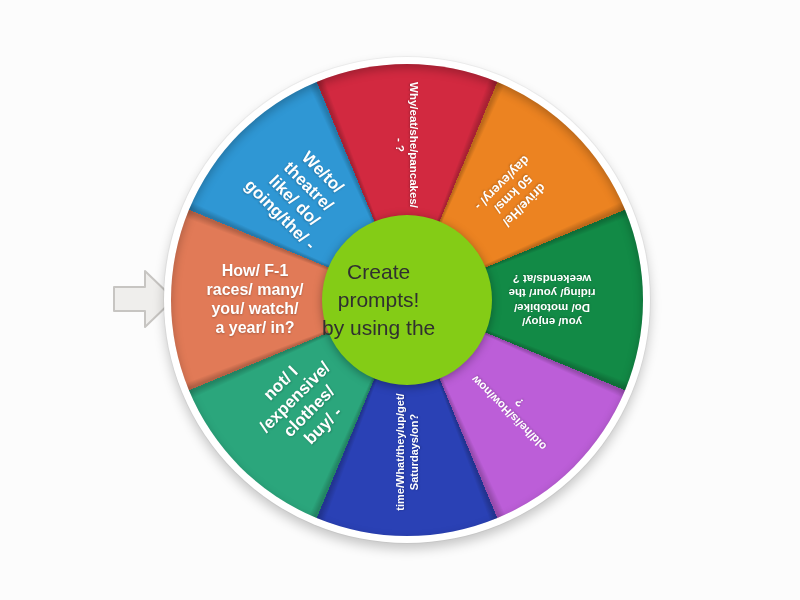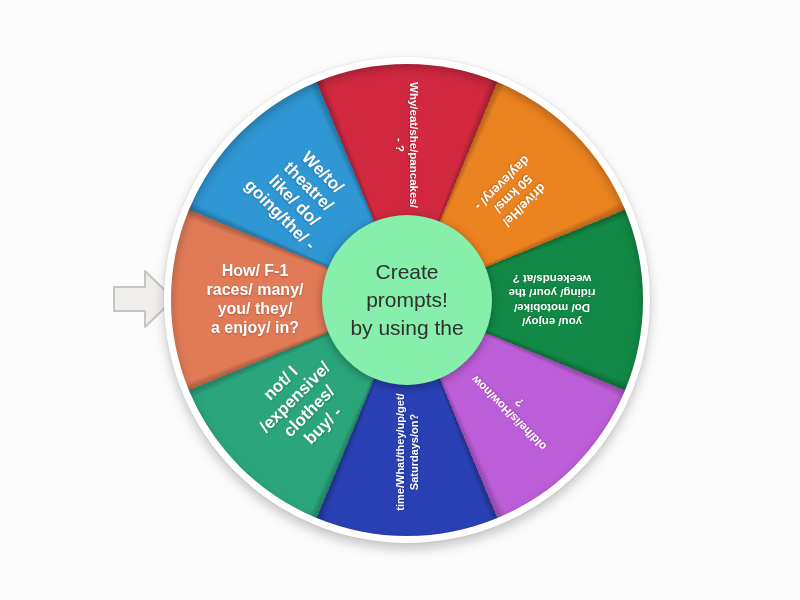--- a/index.html
+++ b/index.html
@@ -42,23 +42,23 @@
   .l3 { transform:translate(-50%,-50%) rotate(135deg) translateY(-152px) rotate(90deg); font-size:11.5px; line-height:1.3; }
   .l4 { transform:translate(-50%,-50%) rotate(180deg) translateY(-152px) rotate(90deg); font-size:11px;   line-height:1.3; }
   .l5 { transform:translate(-50%,-50%) rotate(225deg) translateY(-148px) rotate(90deg); font-size:17px;   line-height:1.18; }
   .l6 { transform:translate(-50%,-50%) rotate(270deg) translateY(-152px) rotate(90deg); font-size:16px;   line-height:1.18; }
   .l7 { transform:translate(-50%,-50%) rotate(315deg) translateY(-150px) rotate(90deg); font-size:17px;   line-height:1.18; }
 
   
   .hub {
     position:absolute; left:50%; top:50%; width:170px; height:170px;
     transform:translate(-50%,-50%);
-    background:#86efac; border-radius:50%;
+    background:#84cc16; border-radius:50%;
     box-shadow: 0 2px 10px rgba(0,0,0,0.35);
-    display:flex; align-items:center; justify-content:center;
+    display:flex; align-items:center; 
   }
   .hub-text { font-size:21px; line-height:28px; color:#303030; text-align:center; }
 </style>
 </head>
 <body>
 
 <div class="stage">
 
   <svg class="pointer" viewBox="0 0 64 66" xmlns="http://www.w3.org/2000/svg" aria-hidden="true">
     <path d="M2 21 H33 V5 L62 33 L33 61 V45 H2 Z" fill="#efeeec" stroke="#c7c5c2" stroke-width="2" stroke-linejoin="round"></path>
@@ -99,22 +99,22 @@
     <div class="seg-label l5">
       <span class="ln">not/ I</span>
       <span class="ln">/expensive/</span>
       <span class="ln">clothes/</span>
       <span class="ln">buy/ -</span>
     </div>
 
     <div class="seg-label l6">
       <span class="ln">How/ F-1</span>
       <span class="ln">races/ many/</span>
-      <span class="ln">you/ they/</span>
-      <span class="ln">a enjoy/ in?</span>
+      <span class="ln">you/ watch/</span>
+      <span class="ln">a year/ in?</span>
     </div>
 
     <div class="seg-label l7">
       <span class="ln">We/to/</span>
       <span class="ln">theatre/</span>
       <span class="ln">like/ do/</span>
       <span class="ln">going/the/ -</span>
     </div>
 
     <div class="hub">

